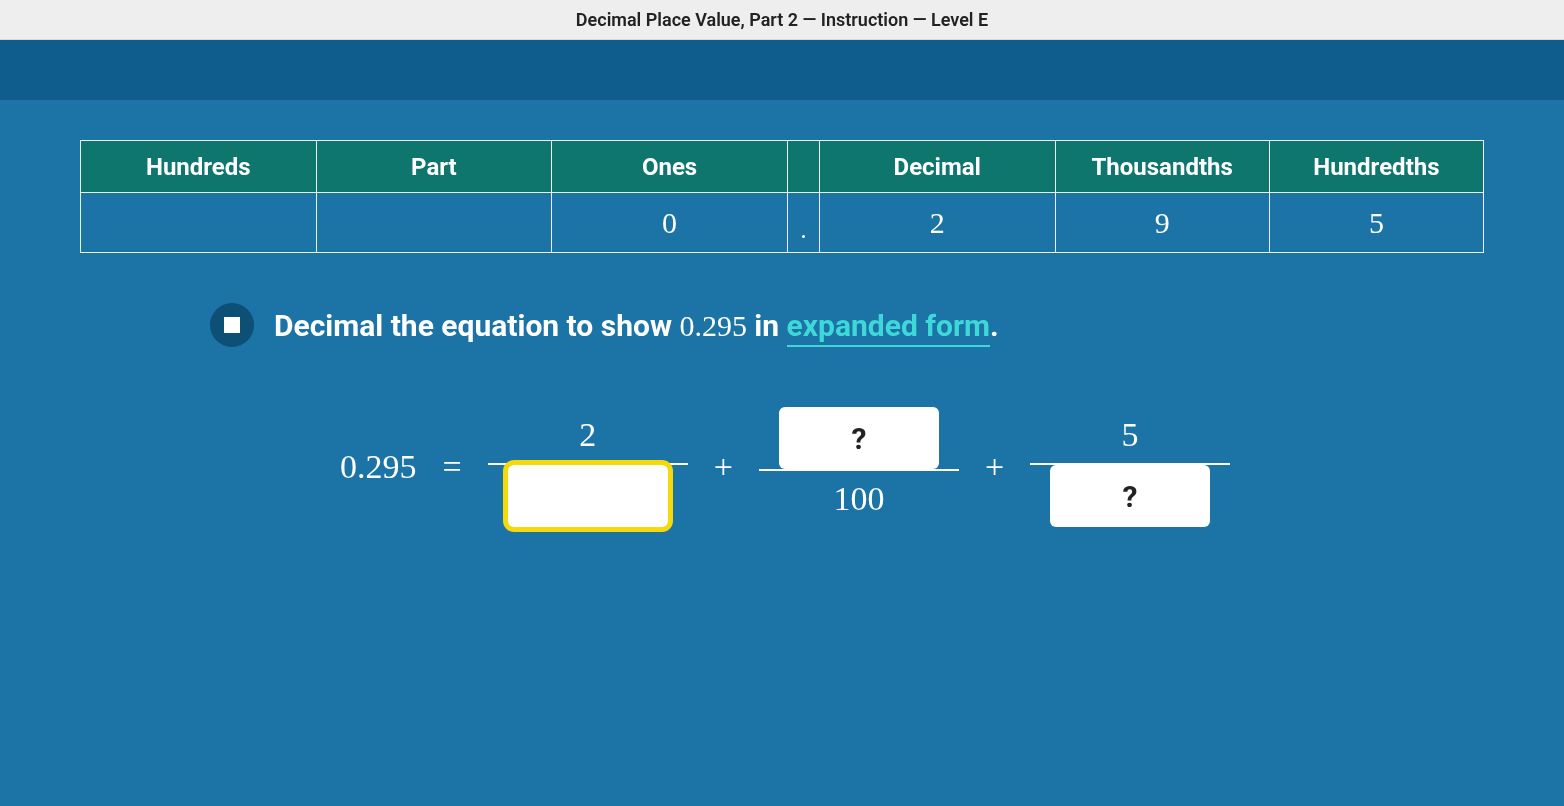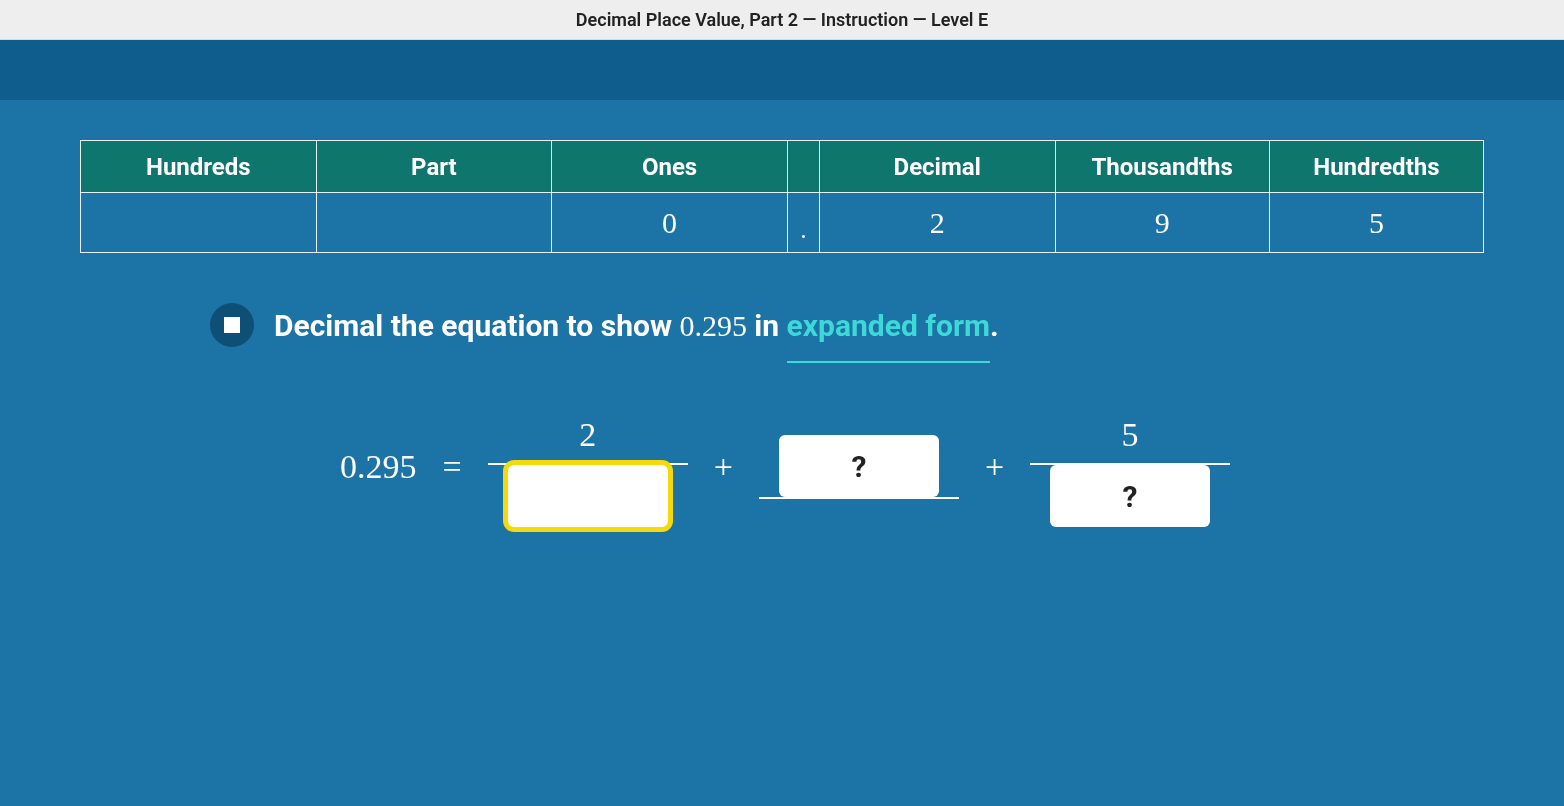--- a/index.html
+++ b/index.html
@@ -95,21 +95,21 @@
     font-weight: 700;
     color: #fff;
   }
   .instruction-text .num {
     font-family: Georgia, "Times New Roman", serif;
     font-weight: 400;
   }
   .instruction-text .term {
     color: #3fd8d8;
     border-bottom: 2px solid #3fd8d8;
-    padding-bottom: 18px;
+    padding-bottom: 2px;
   }
 
   
   .equation {
     display: flex;
     align-items: center;
     justify-content: flex-start;
     margin-left: 260px;
     gap: 26px;
     font-family: Georgia, "Times New Roman", serif;
@@ -213,20 +213,21 @@
       </div>
     </div>
 
     <span class="plus">+</span>
 
     <div class="frac">
       <div class="numer">
         <div class="ans-box">?</div>
       </div>
       <div class="bar"></div>
+      <div class="denom">100</div>
     </div>
 
     <span class="plus">+</span>
 
     <div class="frac">
       <div class="numer">5</div>
       <div class="bar"></div>
       <div class="denom">
         <div class="ans-box">?</div>
       </div>

